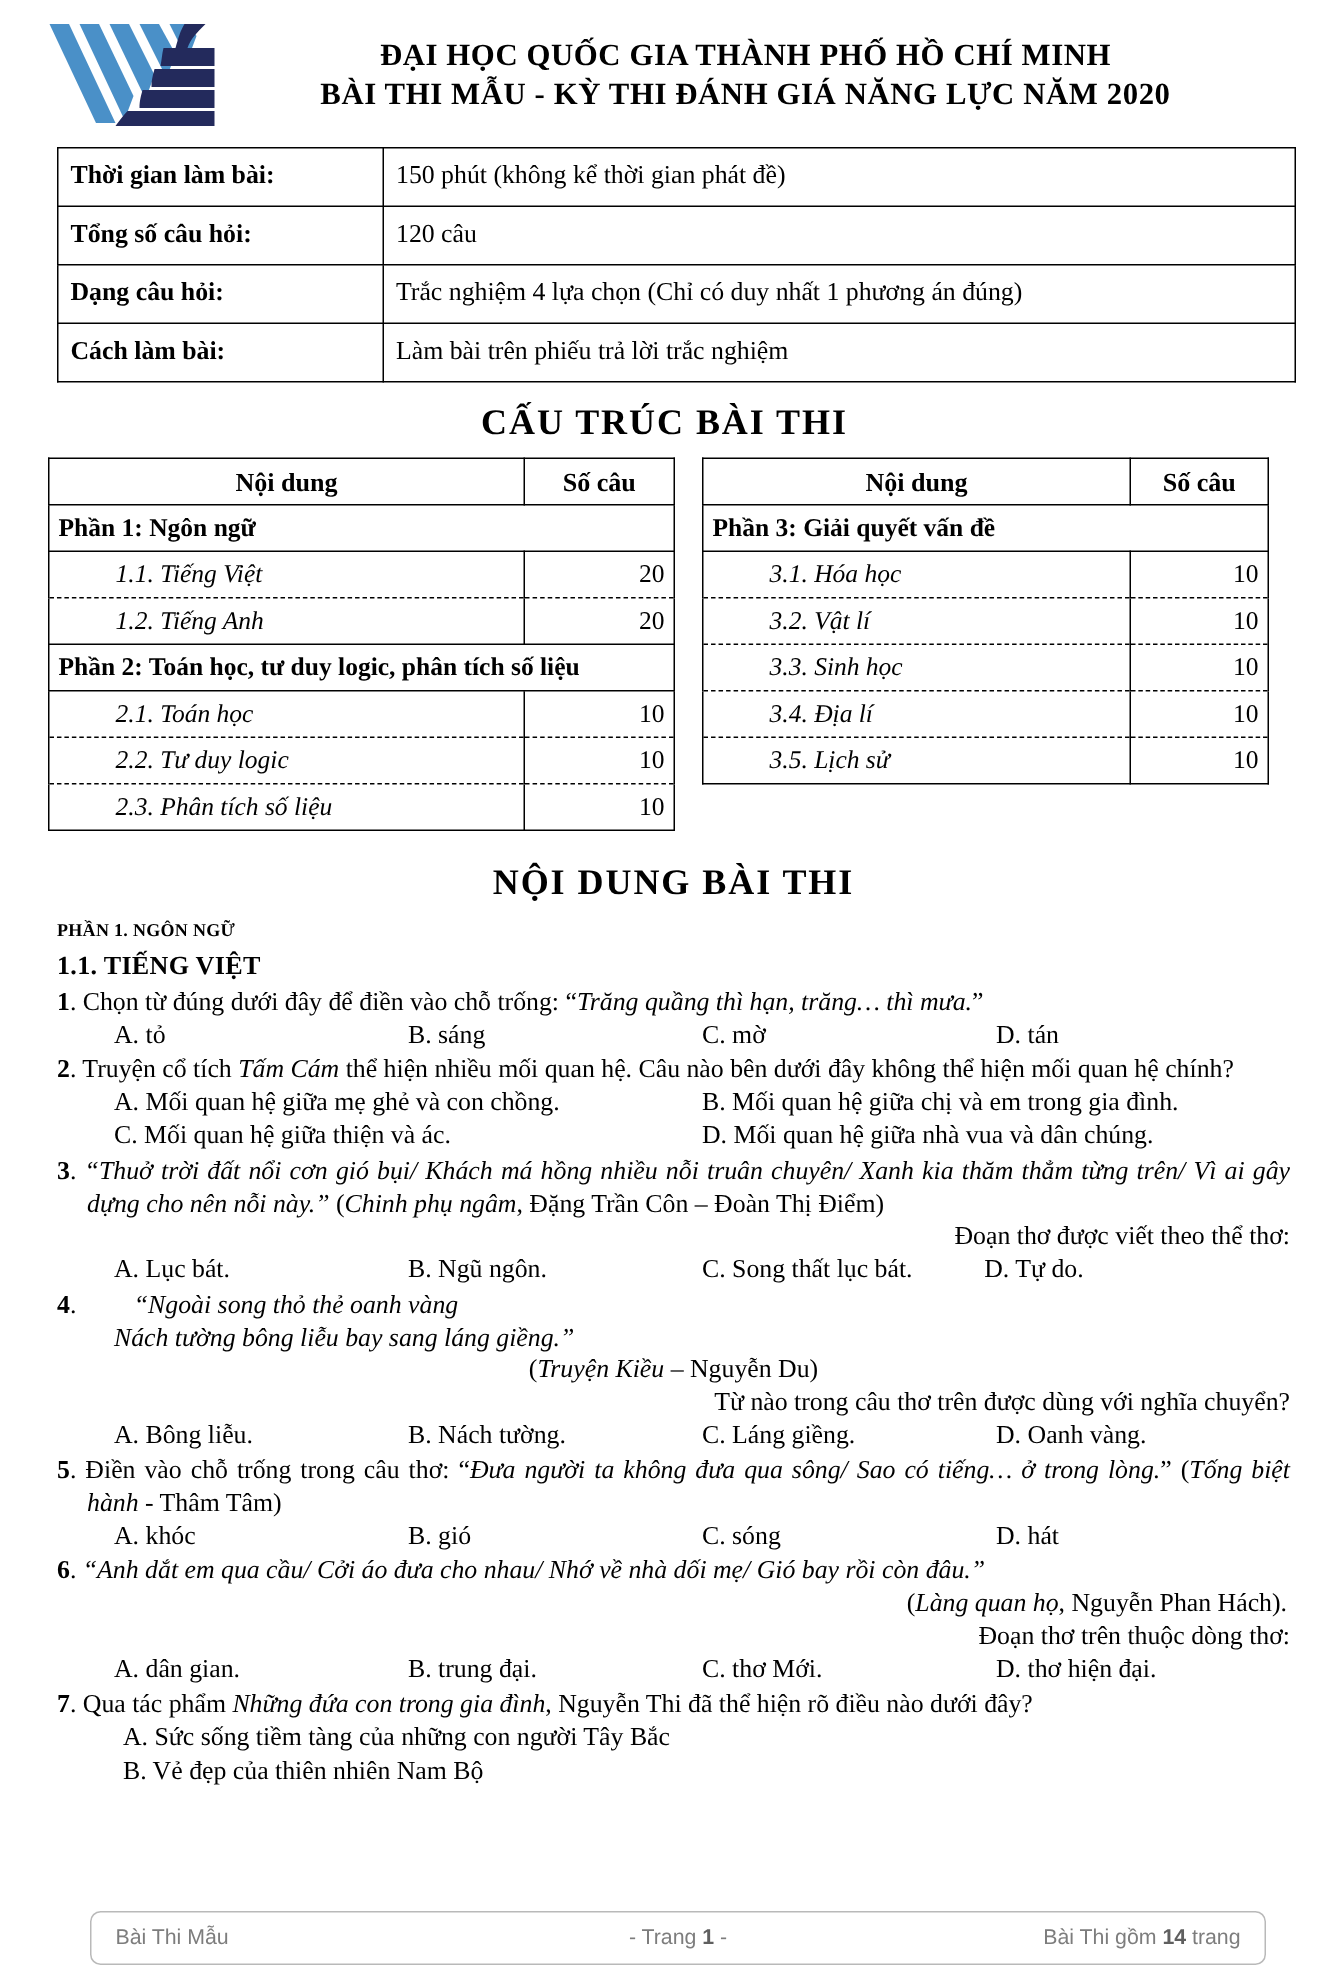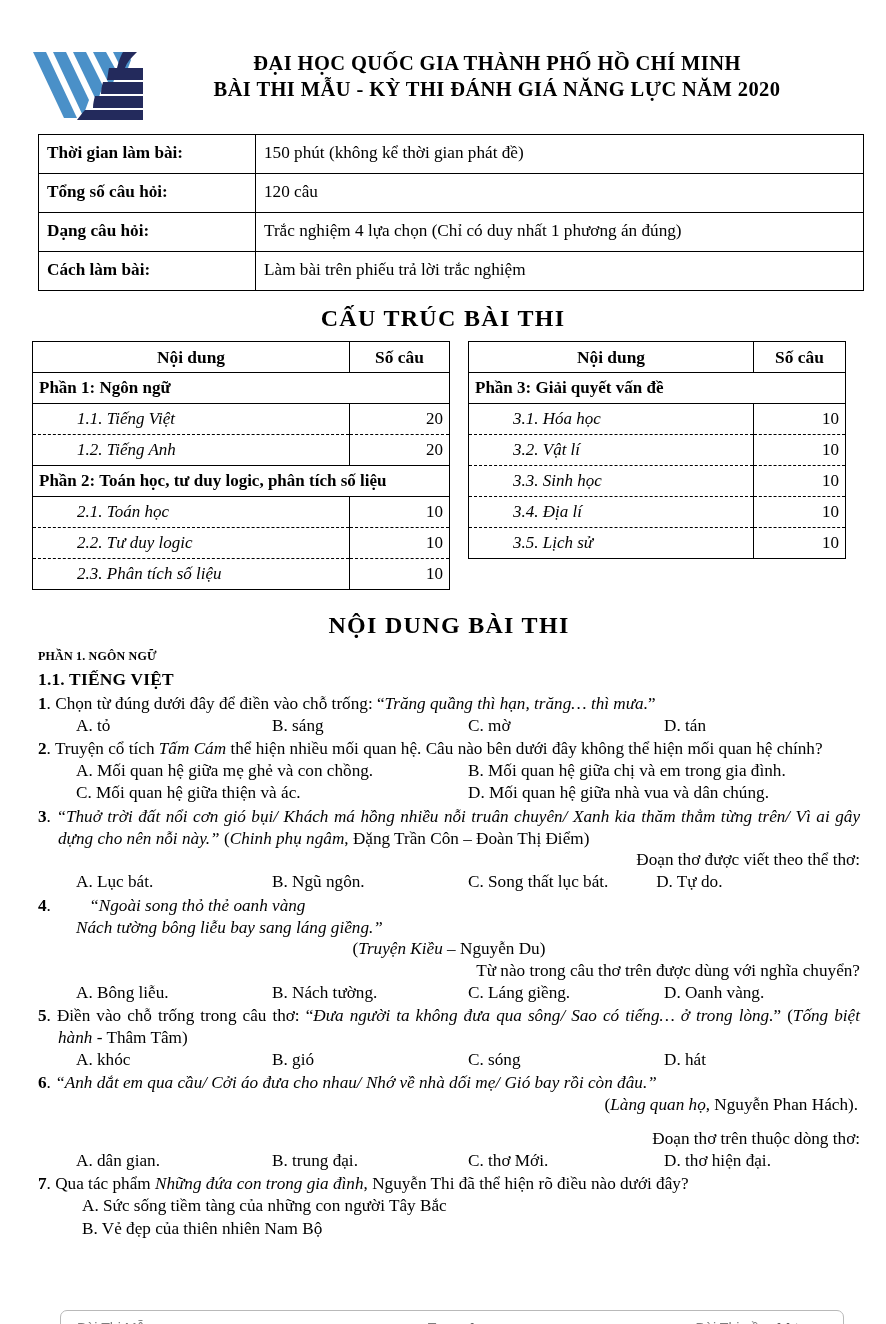--- a/index.html
+++ b/index.html
@@ -12,23 +12,22 @@
     font-family: "Liberation Serif", "DejaVu Serif", serif;
     color: #000000;
     overflow: hidden;
   }
 
   .page { position: relative; width: 886px; height: 1324px; }
 
   
   .header {
     display: flex;
-    align-items: flex-start;
+    align-items: center;
     padding: 14px 14px 6px 0;
-    margin-top: 36px;
   }
   .logo-box {
     width: 152px;
     min-width: 152px;
     display: flex;
     justify-content: center;
     align-items: center;
     padding-left: 28px;
     box-sizing: border-box;
   }
@@ -387,21 +386,21 @@
         <div>A. khóc</div>
         <div>B. gió</div>
         <div>C. sóng</div>
         <div>D. hát</div>
       </div>
     </div>
 
     <div class="q">
       <div class="q-stem nojust"><span class="qnum">6</span>. <i>“Anh dắt em qua cầu/ Cởi áo đưa cho nhau/ Nhớ về nhà dối mẹ/ Gió bay rồi còn đâu.”</i></div>
       <div class="attrib-right">(<i>Làng quan họ</i><span>, Nguyễn Phan Hách).</span></div>
-      <div class="cont" style="margin-top:12px;">Đoạn thơ trên thuộc dòng thơ:</div>
+      <div class="cont" style="margin-top:0;">Đoạn thơ trên thuộc dòng thơ:</div>
       <div class="opts four">
         <div>A. dân gian.</div>
         <div>B. trung đại.</div>
         <div>C. thơ Mới.</div>
         <div>D. thơ hiện đại.</div>
       </div>
     </div>
 
     <div class="q">
       <div class="q-stem nojust"><span class="qnum">7</span><span>. Qua tác phẩm </span><i>Những đứa con trong gia đình</i><span>, Nguyễn Thi đã thể hiện rõ điều nào dưới đây?</span></div>

